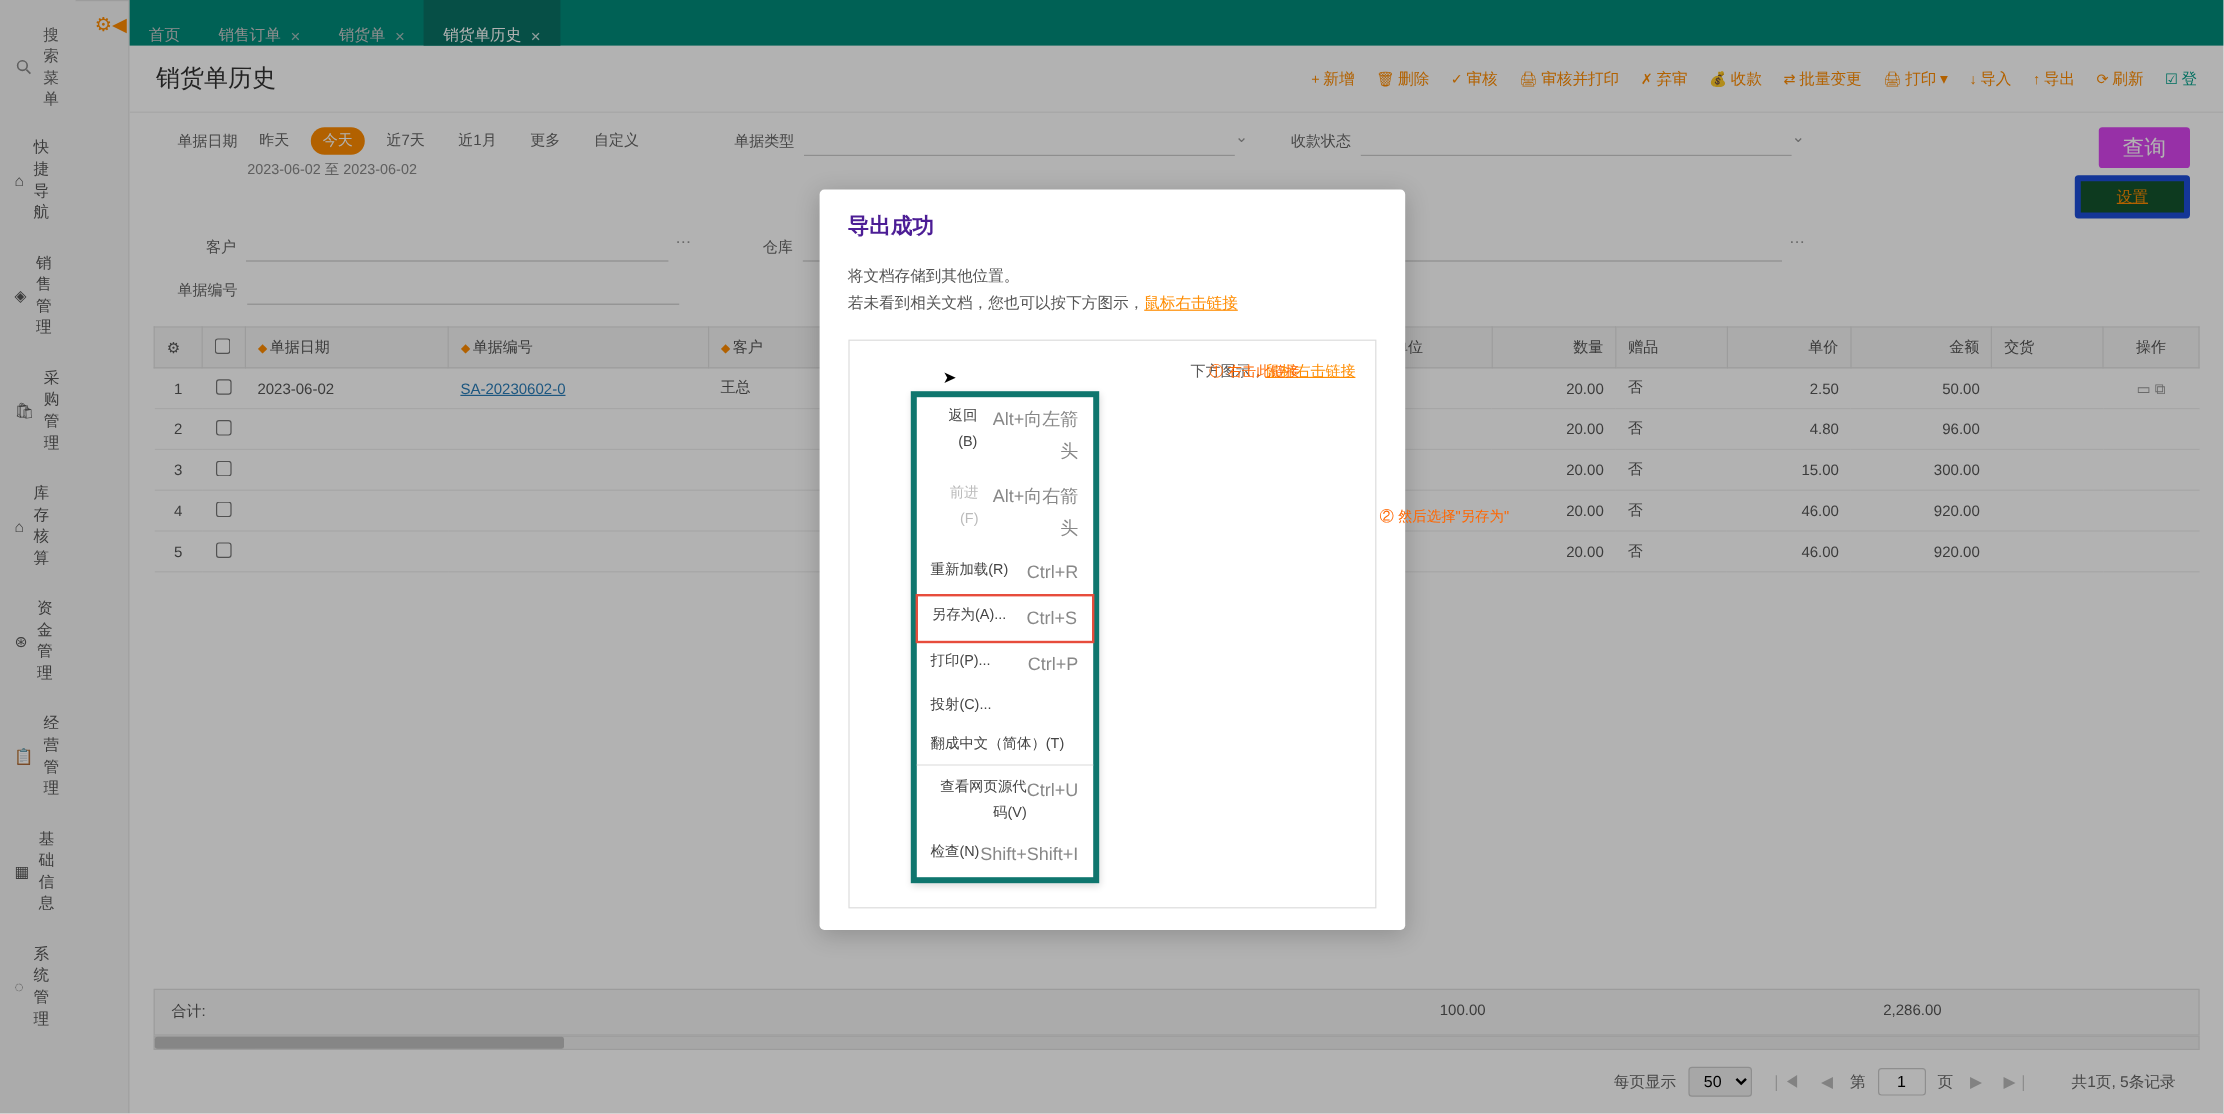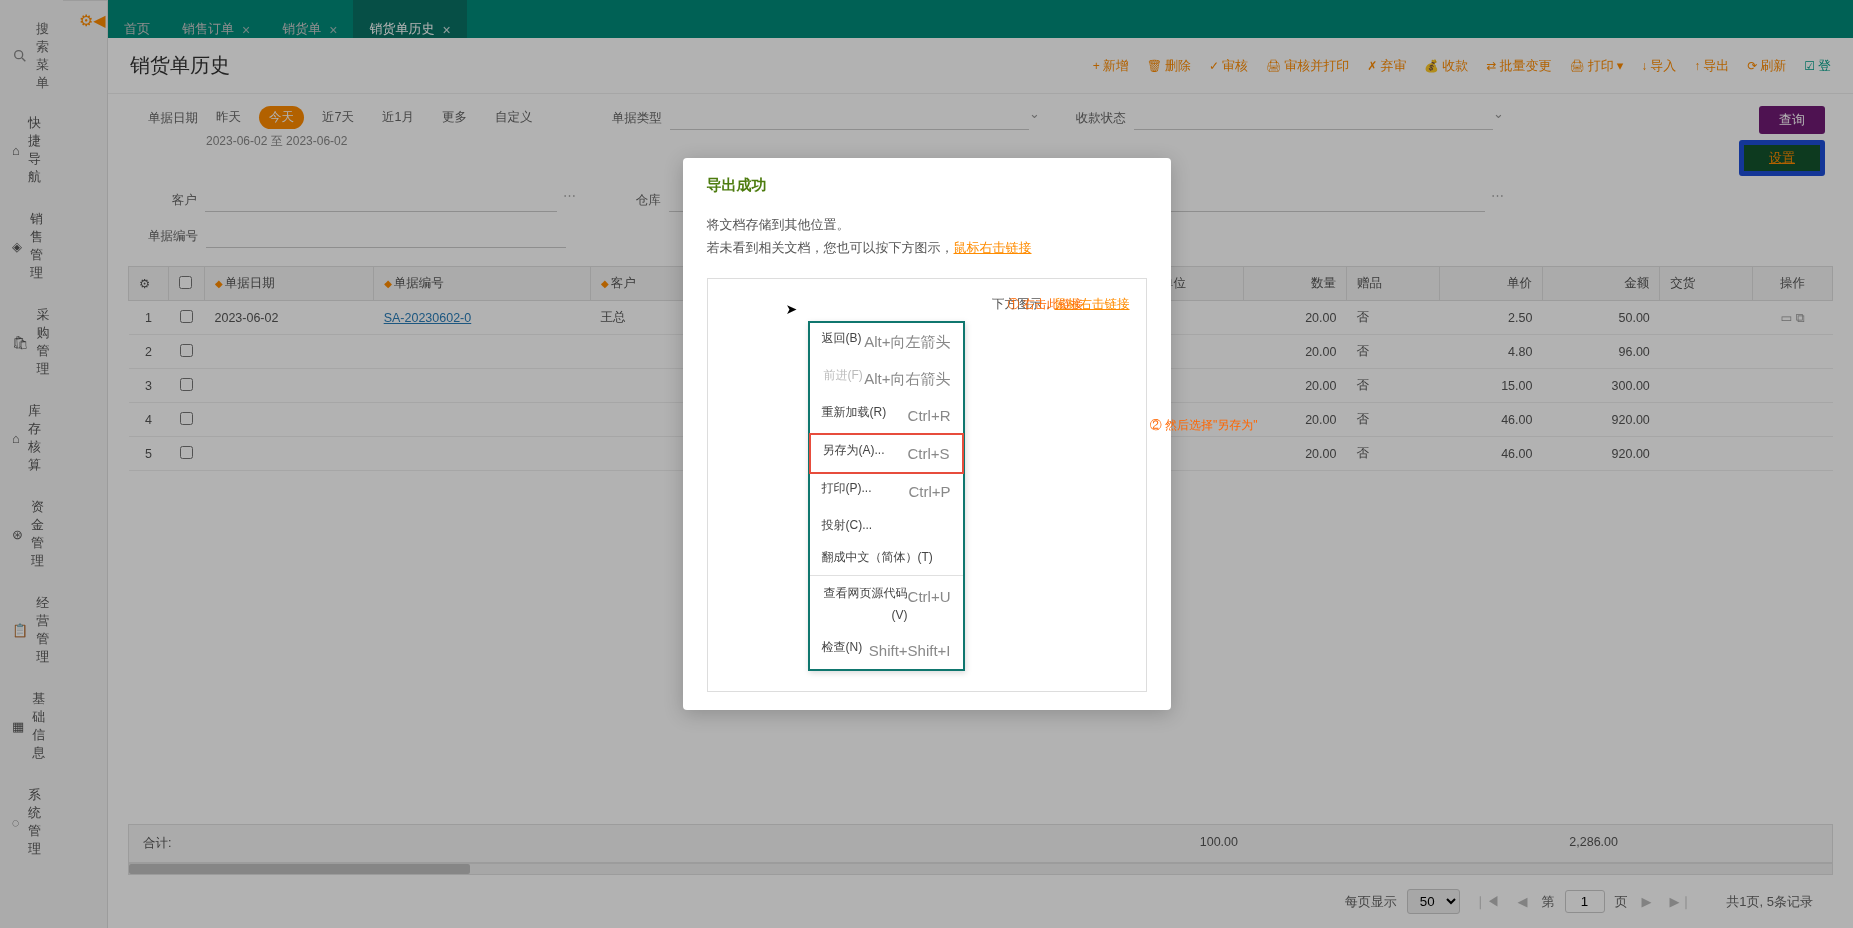--- a/index.html
+++ b/index.html
@@ -37,21 +37,21 @@
     .filter-area { padding: 12px 28px 6px; }
     .filter-row { display: flex; gap: 24px; margin-bottom: 12px; align-items: flex-start; }
     .filter-group { display: flex; align-items: flex-start; }
     .filter-label { width: 70px; text-align: right; color: #666; padding-top: 4px; font-size: 12.5px; padding-right: 8px; }
     .filter-content { display: flex; gap: 8px; align-items: center; flex-wrap: wrap; }
     .date-tag { padding: 3px 10px; border-radius: 12px; cursor: pointer; font-size: 12.5px; color: #666; }
     .date-tag.active { background: #ff8c00; color: #fff; }
     .date-range { color: #888; font-size: 12px; margin-top: 4px; width: 100%; }
     .filter-input { border: none; border-bottom: 1px solid #ccc; padding: 4px 2px; width: 360px; font-size: 13px; outline: none; background: transparent; }
     .filter-ellipsis { color: #999; cursor: pointer; margin-left: 6px; }
-    .btn-primary { background: #701a75; color: #fff; padding: 5px 20px; border: none; border-radius: 3px; cursor: pointer; font-size: 13px; margin-left: 20px; }
+    .btn-primary { background: #d946ef; color: #fff; padding: 5px 20px; border: none; border-radius: 3px; cursor: pointer; font-size: 18px; margin-left: 20px; }
     .btn-outline { background: #14532d; color: #ff8c00; padding: 4px 18px; border: 5px solid #1d4ed8; border-radius: 3px; cursor: pointer; font-size: 13px; text-decoration: underline; }
     .filter-btns { display: flex; flex-direction: column; gap: 6px; margin-left: auto; }
     
     
     .table-wrap { padding: 0 20px; flex: 1; display: flex; flex-direction: column; }
     .data-table { width: 100%; border-collapse: collapse; }
     .data-table th { background: #f5f5f5; padding: 8px 10px; text-align: left; font-weight: normal; color: #555; border: 1px solid #e0e0e0; font-size: 12.5px; white-space: nowrap; }
     .data-table th.right { text-align: right; }
     .data-table th.center { text-align: center; }
     .data-table td { padding: 8px 10px; border-bottom: 1px solid #eee; color: #555; font-size: 12.5px; white-space: nowrap; }
@@ -74,28 +74,28 @@
     
     
     .pagination { display: flex; justify-content: flex-end; align-items: center; gap: 10px; padding: 14px 20px; color: #666; font-size: 13px; }
     .page-select { padding: 3px 8px; border: 1px solid #ccc; border-radius: 3px; }
     .page-input { width: 40px; padding: 3px 6px; border: 1px solid #ccc; border-radius: 3px; text-align: center; }
     .page-nav { color: #bbb; cursor: pointer; padding: 0 4px; }
     
     
     .overlay { position: absolute; inset: 0; background: rgba(0,0,0,0.3); display: flex; align-items: flex-start; justify-content: center; padding-top: 158px; }
     .modal { background: #fff; width: 488px; border-radius: 4px; box-shadow: 0 4px 20px rgba(0,0,0,0.2); }
-    .modal-header { padding: 18px 24px 0; font-size: 15px; font-weight: 600; color: #4d7c0f; }
+    .modal-header { padding: 18px 24px 0; font-size: 18px; font-weight: 600; color: #4c1d95; }
     .modal-body { padding: 18px 24px; font-size: 13px; color: #555; line-height: 1.8; }
     .highlight-link { color: #ff8c00; text-decoration: underline; cursor: pointer; }
     .context-demo { border: 1px solid #ddd; margin-top: 18px; padding: 14px 16px 20px; position: relative; font-size: 12.5px; text-align: right; }
     .demo-line1 { margin-bottom: 6px; }
     .demo-step1 { color: #ff6600; font-size: 12px; position: absolute; left: 300px; top: 15px; }
     .demo-step2 { color: #ff6600; font-size: 12px; position: absolute; right: -128px; top: 94px; white-space: nowrap; }
-    .context-menu { background: #fff; border: 2px solid #0f766e; box-shadow: 1px 2px 6px rgba(0,0,0,0.15); width: 157px; margin-top: 6px; margin-left: 84px; font-size: 12px; }
+    .context-menu { background: #fff; border: 5px solid #0f766e; box-shadow: 1px 2px 6px rgba(0,0,0,0.15); width: 157px; margin-top: 6px; margin-left: 35px; font-size: 12px; }
     .cm-item { display: flex; justify-content: space-between; padding: 5px 12px; color: #444; }
     .cm-item.disabled { color: #bbb; padding-left: 14px; }
     .cm-item.highlighted { border: 2px solid #e74c3c; margin: -1px; }
     .cm-sep { border-top: 1px solid #e0e0e0; margin: 2px 0; }
     .cm-short { color: #888; font-size: 15px; }
     .modal-footer { padding: 10px 24px 22px; text-align: right; }
     .cursor-ptr { position: absolute; left: 78px; top: 18px; font-size: 14px; color: #000; }
     
     svg { width: 16px; height: 16px; }
   </style>

